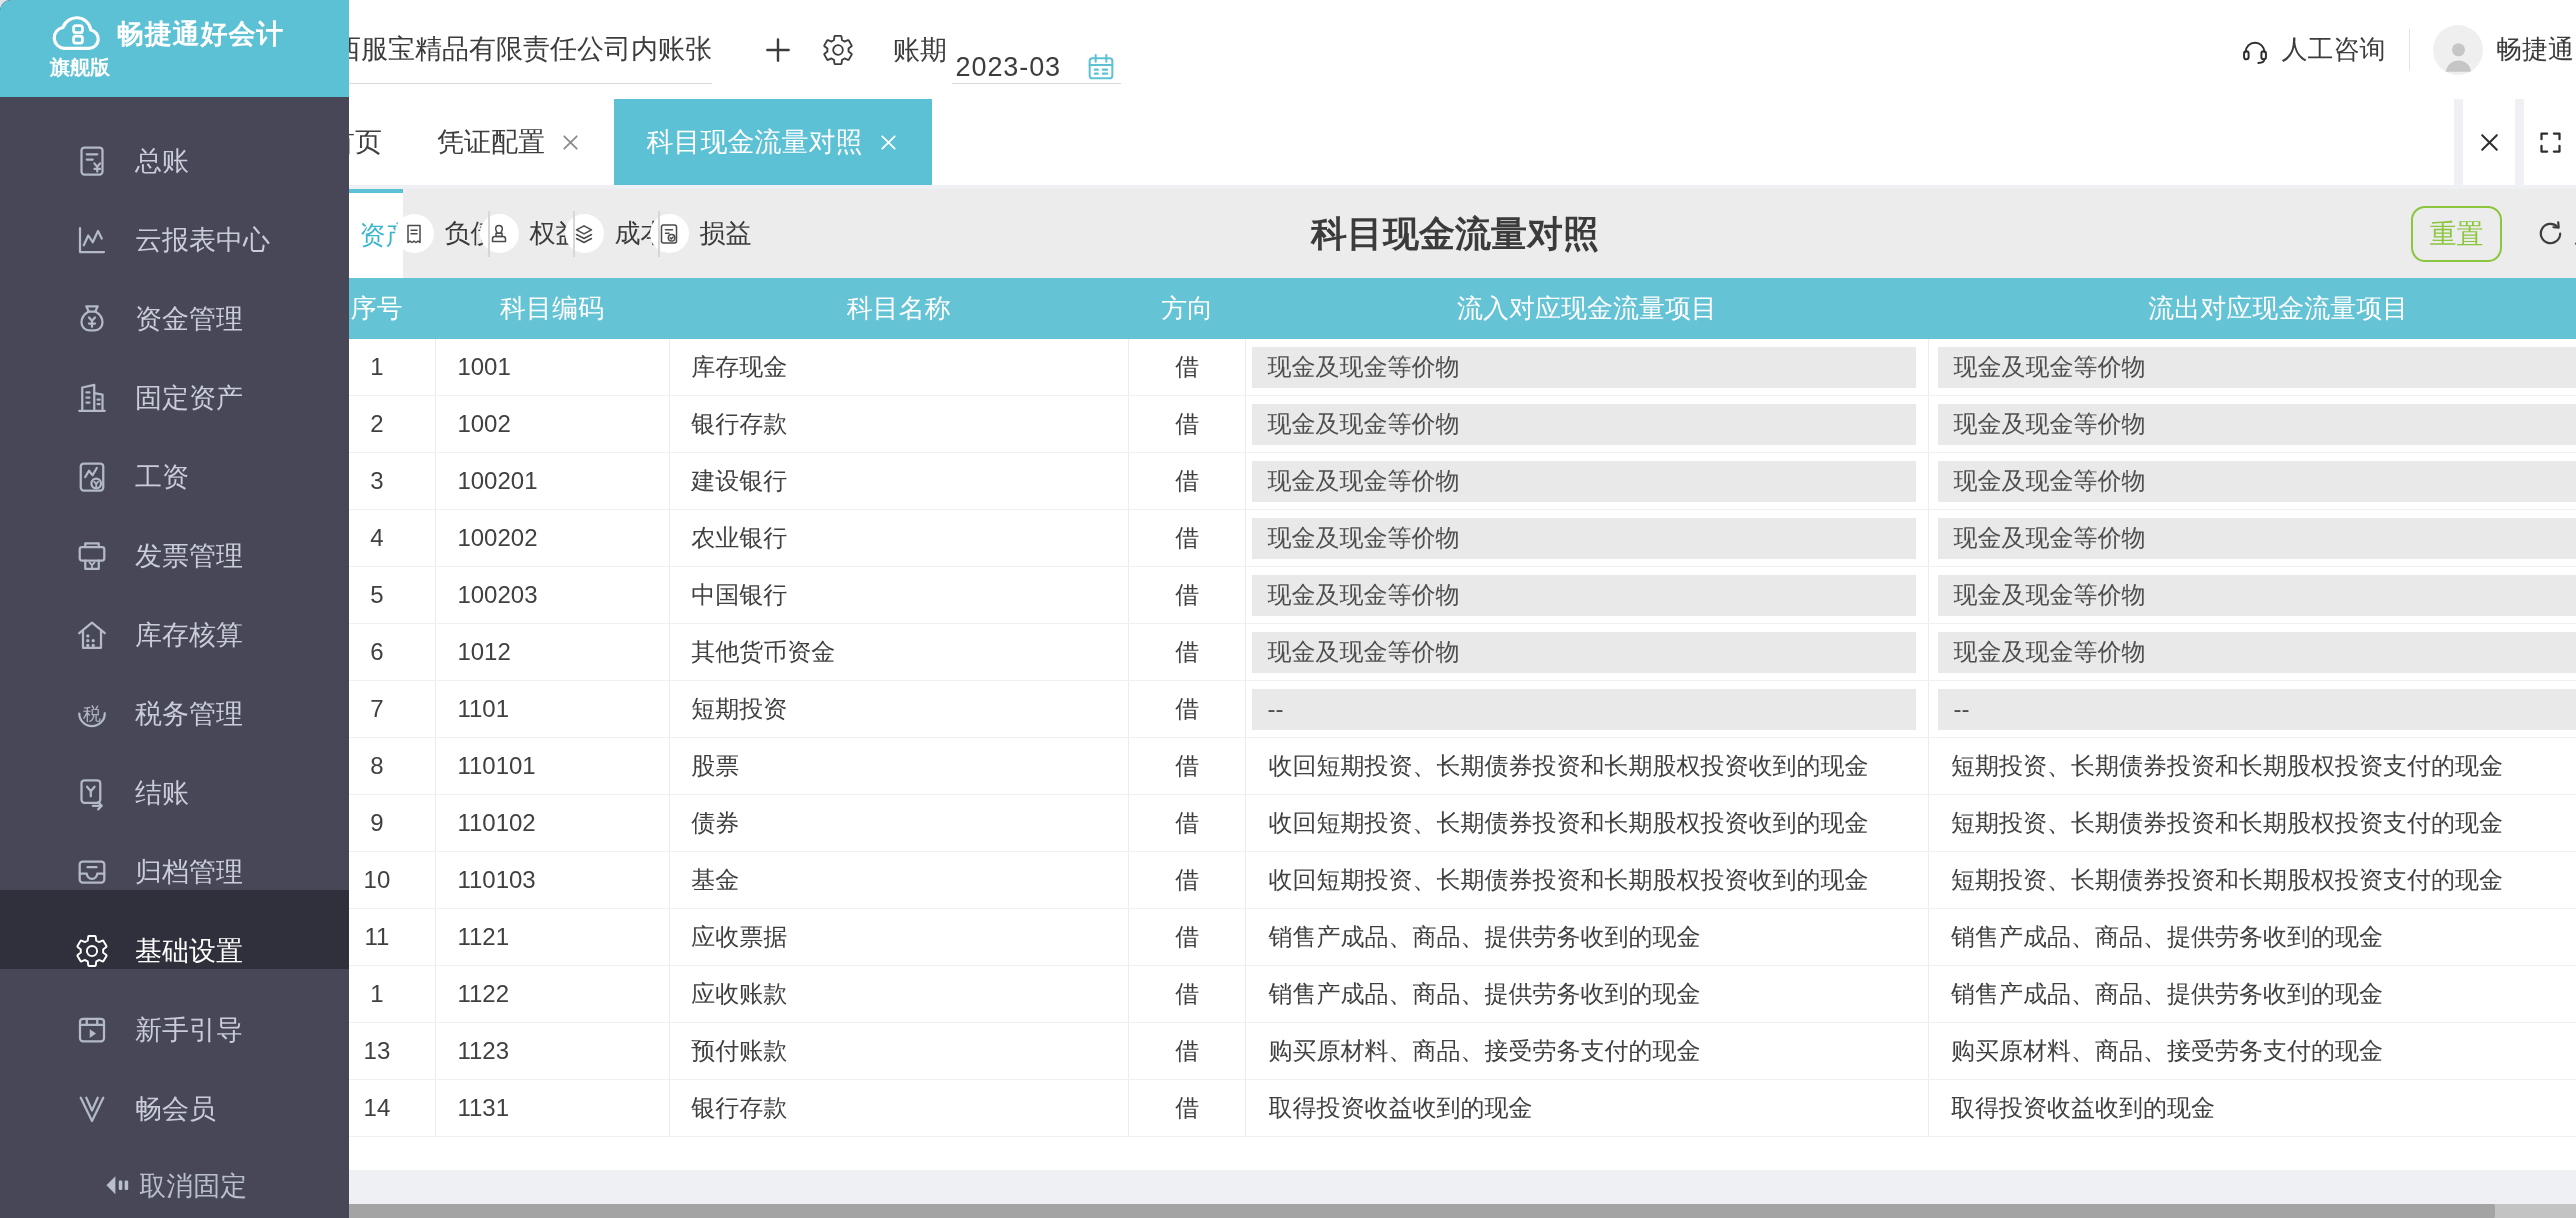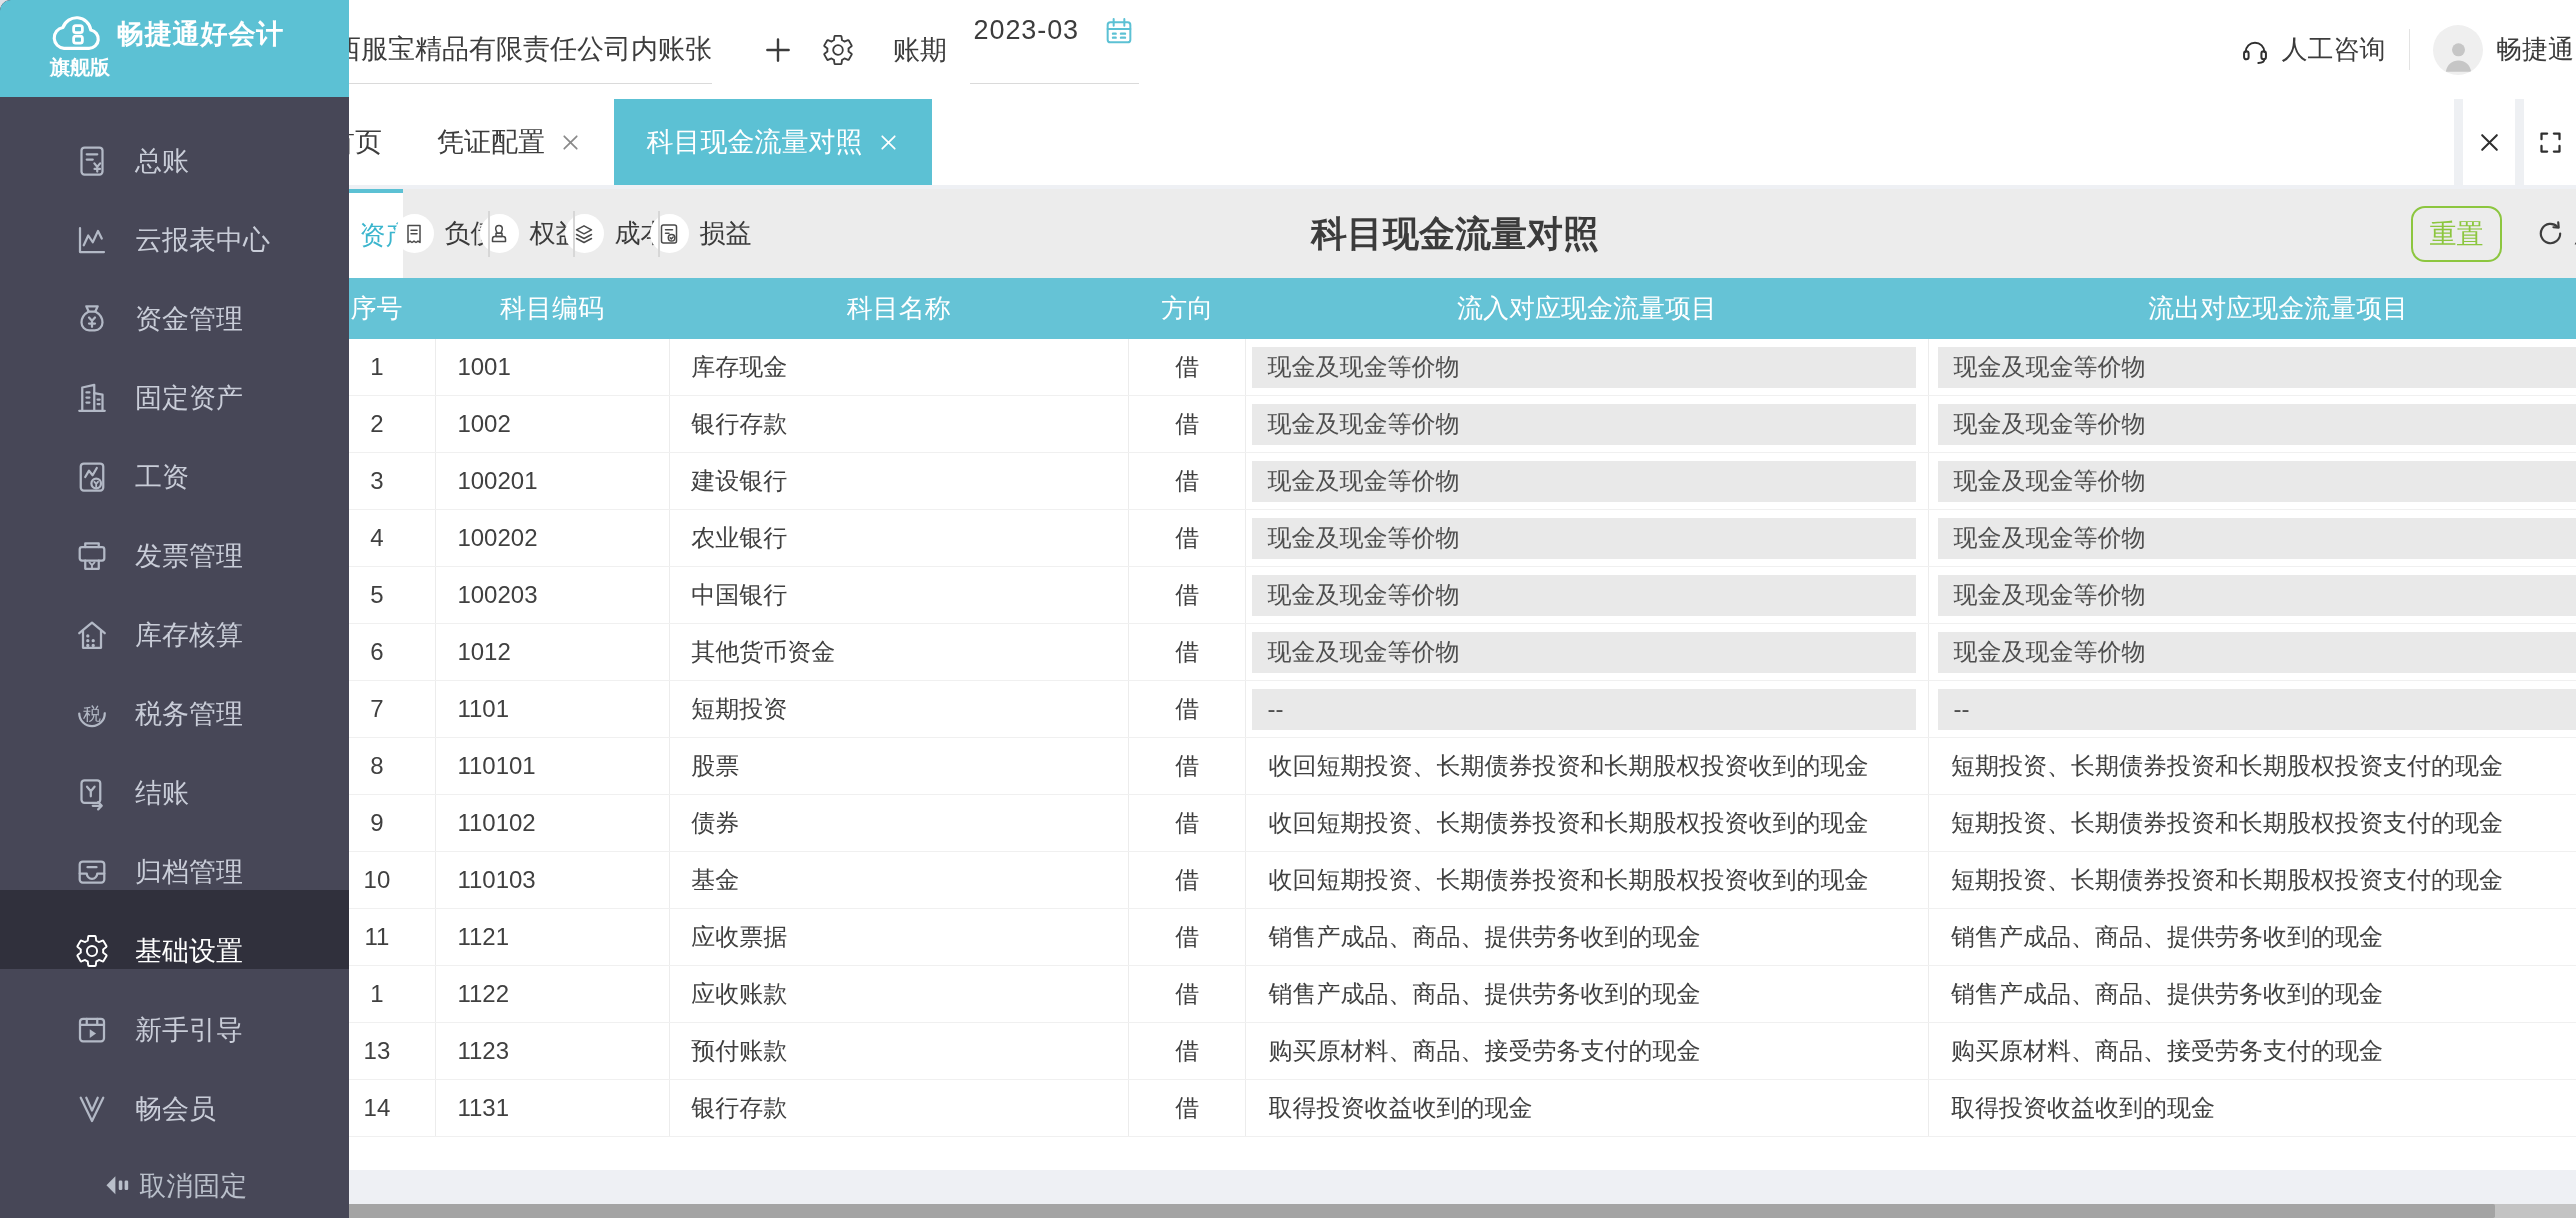--- a/index.html
+++ b/index.html
@@ -32,21 +32,21 @@
   .topbar{position:absolute;left:289px;top:0;width:2287px;height:99px;background:#fff;
           display:flex;align-items:center;z-index:2}
   .company{margin-left:18px;width:405px;height:68px;display:flex;align-items:center;
            justify-content:space-between;border-bottom:1.8px solid #dadada;cursor:pointer}
   .company-name{font-size:27px;color:#3c3c3c;white-space:nowrap}
   .chev{width:27px;height:27px;color:#5cc1d4;margin-right:5.4px}
   .icon-btn{border:none;background:none;padding:0;cursor:pointer;color:#3c3c3c}
   .plus{width:32px;height:32px;margin-left:50px}
   .gearbtn{width:34px;height:34px;margin-left:27px}
   .period-label{margin-left:38px;font-size:27px;color:#3c3c3c}
-  .period{margin-left:23px;height:68px;display:flex;align-items:flex-start;gap:24px;
+  .period{margin-left:5px;height:68px;display:flex;align-items:flex-end;gap:24px;
           border-bottom:1.8px solid #dadada;padding:0 3.6px;cursor:pointer}
   .period-value{font-size:27px;color:#3c3c3c;letter-spacing:0.9px}
   .cal{width:32px;height:32px;color:#5cc1d4}
   .topbar-right{margin-left:auto;display:flex;align-items:center;gap:23px;margin-right:2px}
   .support{display:flex;align-items:center;gap:10.8px;font-size:26px;color:#3c3c3c;cursor:pointer}
   .headset{width:32px;height:32px;color:#2f2f2f}
   .vdiv{width:1.8px;height:41px;background:#e3e3e3}
   .user{display:flex;align-items:center;gap:12.6px;font-size:26px;color:#3c3c3c;cursor:pointer}
   .avatar{width:50px;height:50px;border-radius:50%;background:#efefef;overflow:hidden;
           display:flex;align-items:flex-end;justify-content:center}

